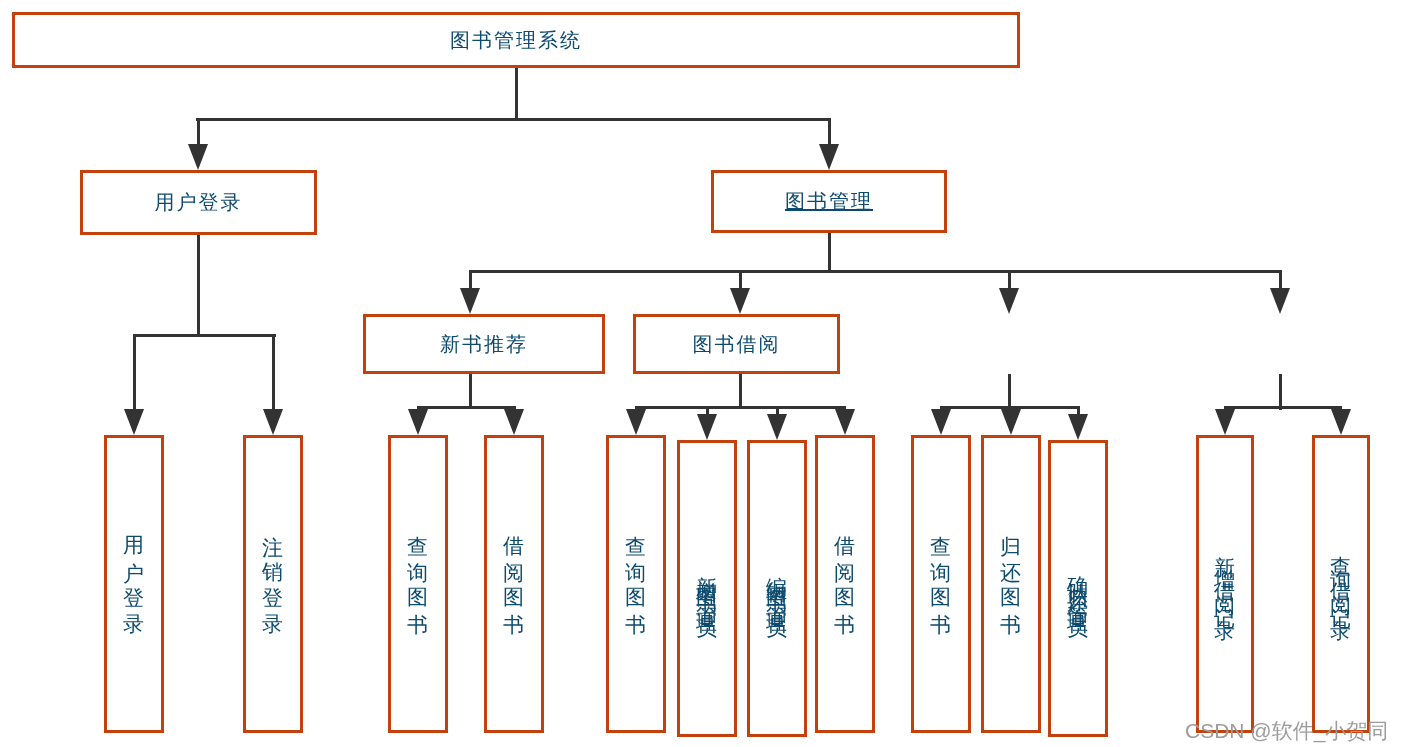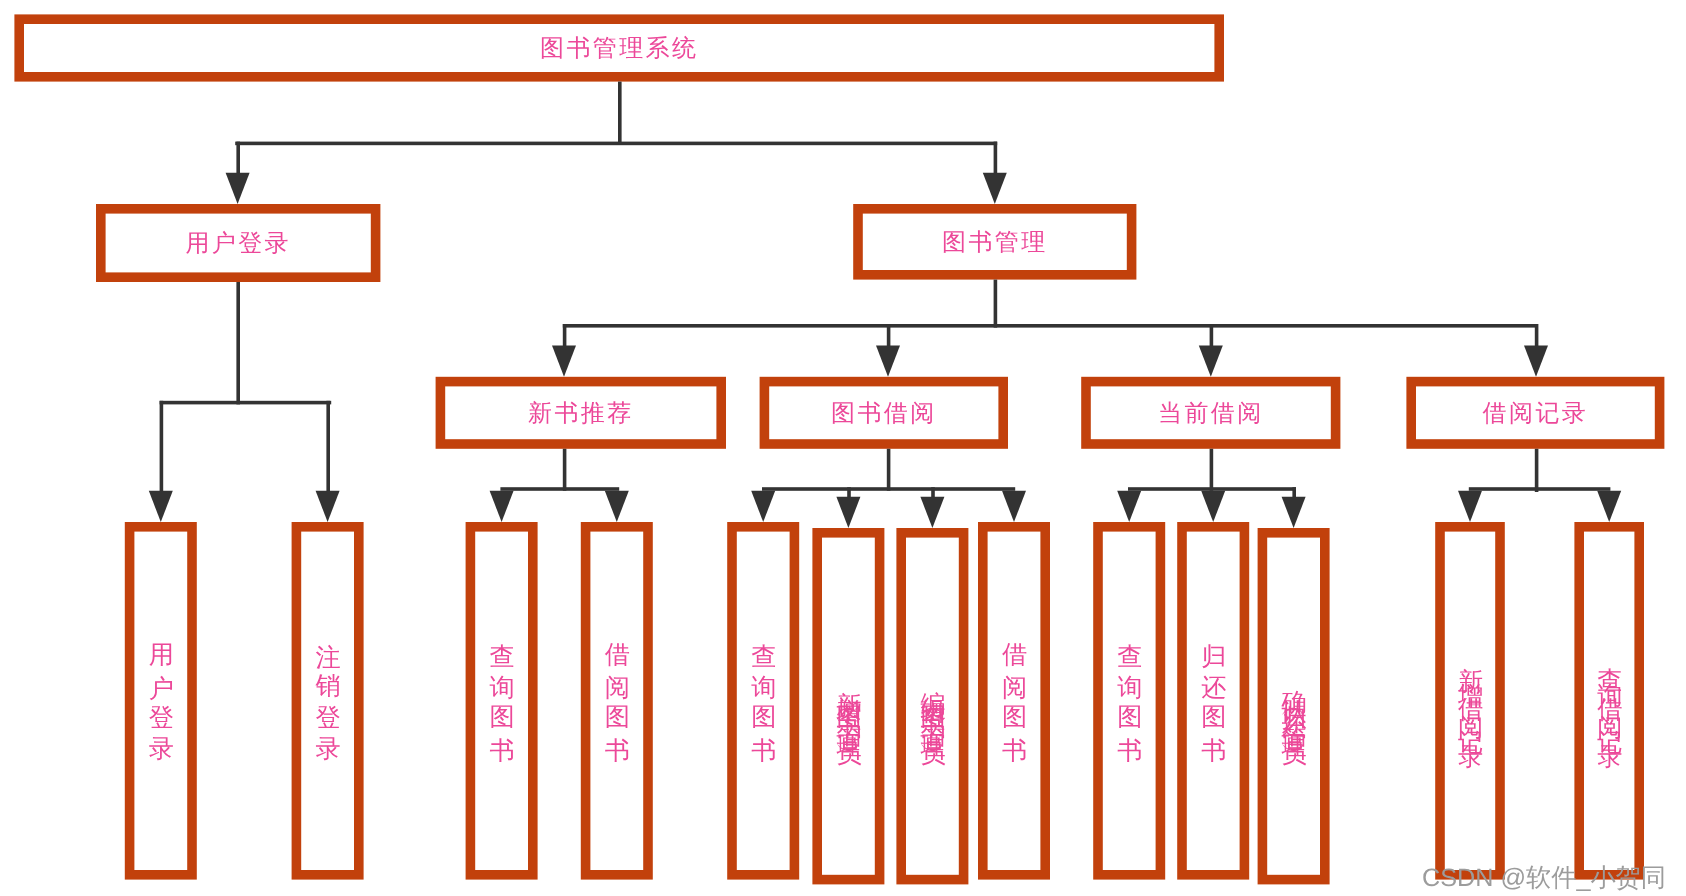--- a/index.html
+++ b/index.html
@@ -2,22 +2,22 @@
 <html><head>
 <meta charset="utf-8">
 <style>
   html,body{margin:0;padding:0;background:#fff;}
   .canvas{
     position:relative;width:1405px;height:747px;background:#ffffff;
     font-family:"Liberation Sans","DejaVu Sans",sans-serif;color:#333333;overflow:hidden;
   }
   .box{
     position:absolute;box-sizing:border-box;background:#ffffff;
-    border:8px solid #c2410c;display:flex;align-items:center;justify-content:center;
-    font-size:20px;color:#ec4899;letter-spacing:2px;white-space:nowrap;
+    border:3px solid #c2410c;display:flex;align-items:center;justify-content:center;
+    font-size:20px;color:#0c4a6e;letter-spacing:2px;white-space:nowrap;
   }
   .leaf .vtext{
     writing-mode:vertical-rl;font-size:21px;letter-spacing:2px;line-height:1;
   }
   .ls-lg .vtext{letter-spacing:26px;transform:translateY(-13px);}
   .ls-md .vtext{letter-spacing:13px;transform:translateY(-6px);}
   .ls-sm .vtext{letter-spacing:6px;transform:translateY(-3px);}
   .hline{position:absolute;height:3px;background:#333333;}
   .vline{position:absolute;width:3px;background:#333333;}
   .arrow{
@@ -38,21 +38,21 @@
   <div class="box" style="left:12px;top:12px;width:1008px;height:56px;">图书管理系统</div>
 
   <div class="vline" style="left:515px;top:68px;height:52px;"></div>
   <div class="hline" style="left:196px;top:118px;width:635px;"></div>
   <div class="vline" style="left:197px;top:118px;height:28px;"></div>
   <div class="arrow" style="left:188px;top:144px;"></div>
   <div class="vline" style="left:828px;top:118px;height:28px;"></div>
   <div class="arrow" style="left:819px;top:144px;"></div>
 
   <div class="box" style="left:80px;top:170px;width:237px;height:65px;">用户登录</div>
-  <div class="box" style="left:711px;top:170px;width:236px;height:63px;">图书管理</div>
+  <div class="box" style="left:711px;top:170px;width:236px;height:63px;text-decoration:underline;">图书管理</div>
 
   <div class="vline" style="left:197px;top:235px;height:102px;"></div>
   <div class="hline" style="left:133px;top:334px;width:143px;"></div>
   <div class="vline" style="left:133px;top:334px;height:77px;"></div>
   <div class="arrow" style="left:124px;top:409px;"></div>
   <div class="vline" style="left:272px;top:334px;height:77px;"></div>
   <div class="arrow" style="left:263px;top:409px;"></div>
 
   <div class="vline" style="left:828px;top:233px;height:40px;"></div>
   <div class="hline" style="left:469px;top:270px;width:812px;"></div>
@@ -60,22 +60,20 @@
   <div class="arrow" style="left:460px;top:288px;"></div>
   <div class="vline" style="left:739px;top:270px;height:20px;"></div>
   <div class="arrow" style="left:730px;top:288px;"></div>
   <div class="vline" style="left:1008px;top:270px;height:20px;"></div>
   <div class="arrow" style="left:999px;top:288px;"></div>
   <div class="vline" style="left:1279px;top:270px;height:20px;"></div>
   <div class="arrow" style="left:1270px;top:288px;"></div>
 
   <div class="box" style="left:363px;top:314px;width:242px;height:60px;">新书推荐</div>
   <div class="box" style="left:633px;top:314px;width:207px;height:60px;">图书借阅</div>
-  <div class="box" style="left:901px;top:314px;width:216px;height:60px;">当前借阅</div>
-  <div class="box" style="left:1172px;top:314px;width:215px;height:60px;">借阅记录</div>
 
   <div class="vline" style="left:469px;top:374px;height:35px;"></div>
   <div class="hline" style="left:417px;top:406px;width:99px;"></div>
   <div class="arrow" style="left:408px;top:409px;"></div>
   <div class="arrow" style="left:504px;top:409px;"></div>
 
   <div class="vline" style="left:739px;top:374px;height:35px;"></div>
   <div class="hline" style="left:635px;top:406px;width:211px;"></div>
   <div class="arrow" style="left:626px;top:409px;"></div>
   <div class="vline" style="left:706px;top:406px;height:10px;"></div>

